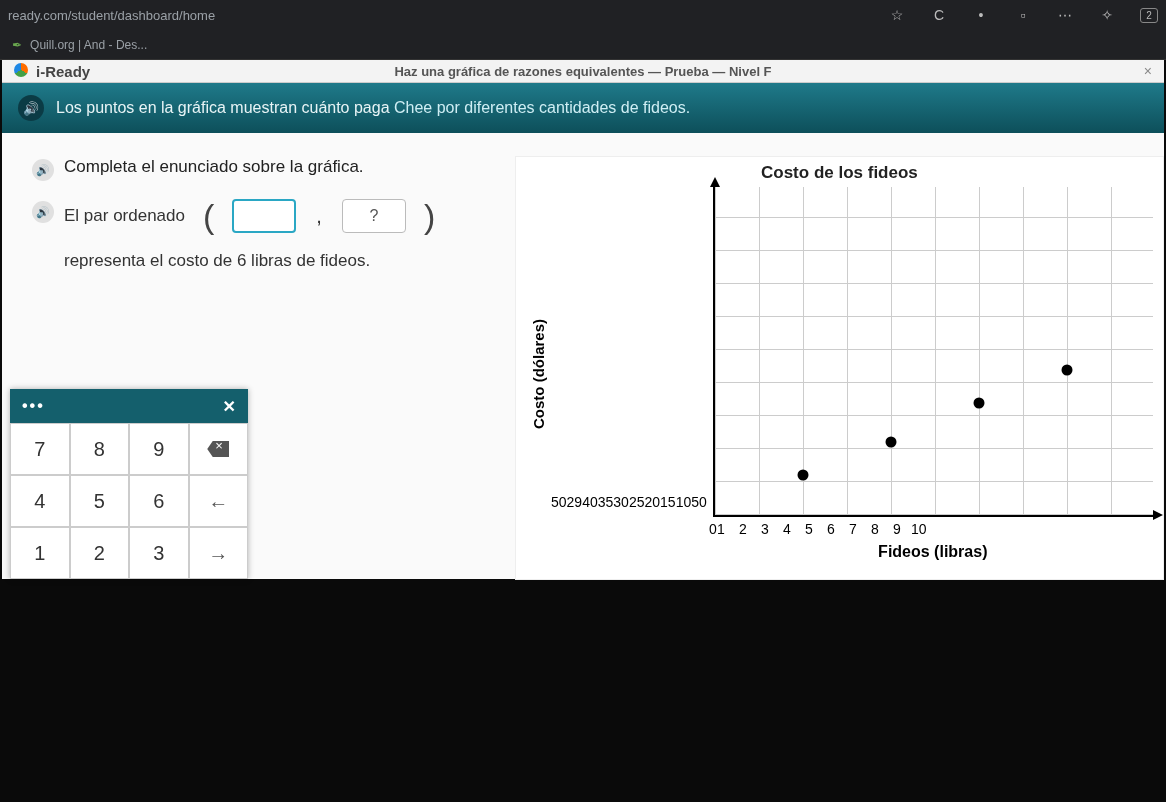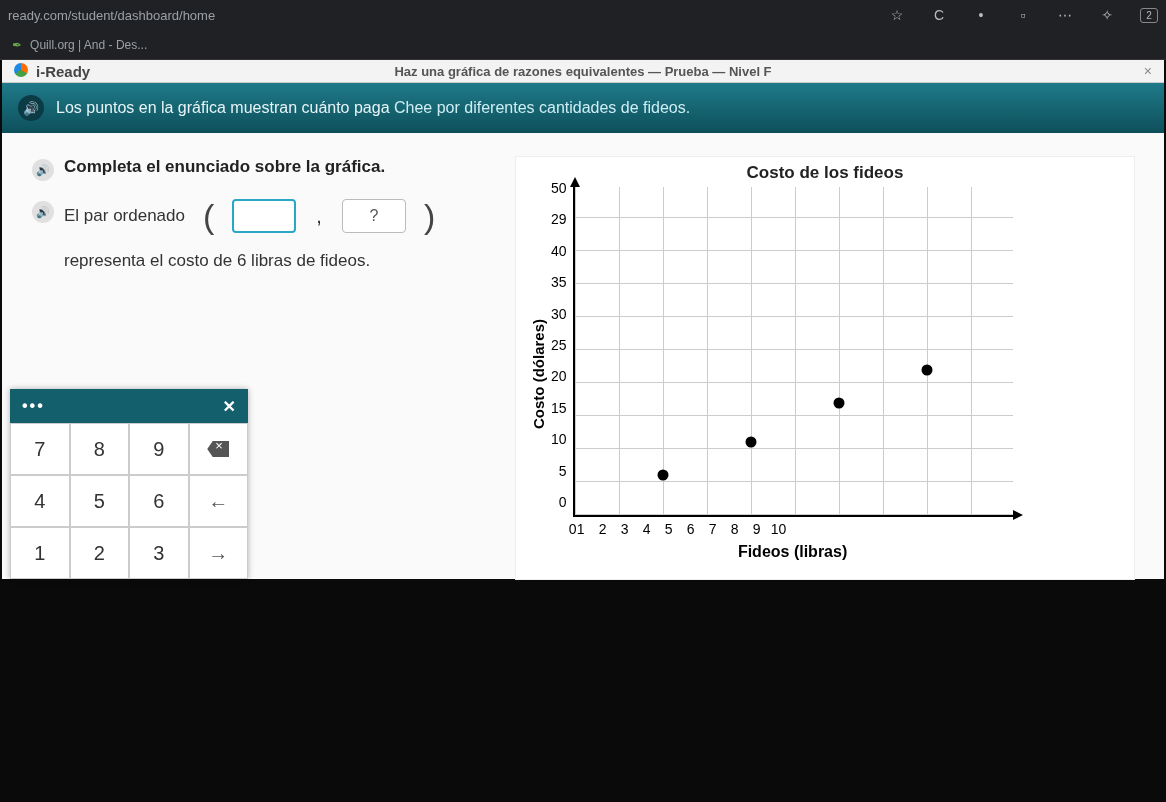--- a/index.html
+++ b/index.html
@@ -78,21 +78,21 @@
     gap: 24px;
     background: #fafafa;
   }
   .left-col { flex: 0 0 460px; }
   .stmt-row { display:flex; gap:10px; align-items:flex-start; margin-bottom: 18px;}
   .mini-speaker {
     width: 22px; height: 22px; border-radius:50%; background:#e0e0e0; color:#555;
     display:flex; align-items:center; justify-content:center; font-size:11px; margin-top:2px;
     flex-shrink:0;
   }
-  .stmt-bold { font-weight: bold; font-size: 17px; color:#222;}
+  .stmt-bold { font-weight: normal; font-size: 17px; color:#222;}
   .ordpair-line { display:flex; align-items:center; gap:18px; font-size:17px; color:#333; flex-wrap:wrap;}
   .paren { font-size: 34px; font-weight: 300; color:#444; line-height:1;}
   .inp-box {
     width: 64px; height: 34px; border: 2px solid #2aa7c4; border-radius:4px; background:#fff;
   }
   .q-box {
     width: 64px; height: 34px; border: 1px solid #bbb; border-radius:4px; background:#fff;
     display:flex; align-items:center; justify-content:center; color:#555; font-size:16px;
   }
   .comma { font-size: 20px; margin: 0 2px;}
@@ -100,21 +100,21 @@
   .chart-panel {
     flex: 1;
     background: #fff;
     padding: 6px 10px 18px 10px;
     box-shadow: 0 0 0 1px #eee;
   }
   .chart-title { text-align:center; font-weight:bold; font-size:17px; margin-bottom:4px; color:#222;}
   .chart-body { display:flex; }
   .ylab { writing-mode: vertical-rl; transform: rotate(180deg); text-align:center; font-weight:bold; font-size:15px; padding:0 4px;}
   .axis-col { display:flex; }
-  .yticks { display:flex; flex-direction:column; justify-content:space-between; align-items:flex-end; height: 330px; font-size:14px; padding-right:6px; margin-top:-7px;}
+  .yticks { display:flex; flex-direction:row; justify-content:space-between; align-items:flex-end; height: 330px; font-size:14px; padding-right:6px; margin-top:-7px;}
   .grid-wrap { position:relative; }
   .grid {
     width: 440px; height: 330px; position:relative;
     background:
       repeating-linear-gradient(to right, #ccc 0 1px, transparent 1px 44px),
       repeating-linear-gradient(to top, #ccc 0 1px, transparent 1px 33px),
       #fff;
     border-left: 2px solid #000;
     border-bottom: 2px solid #000;
   }

